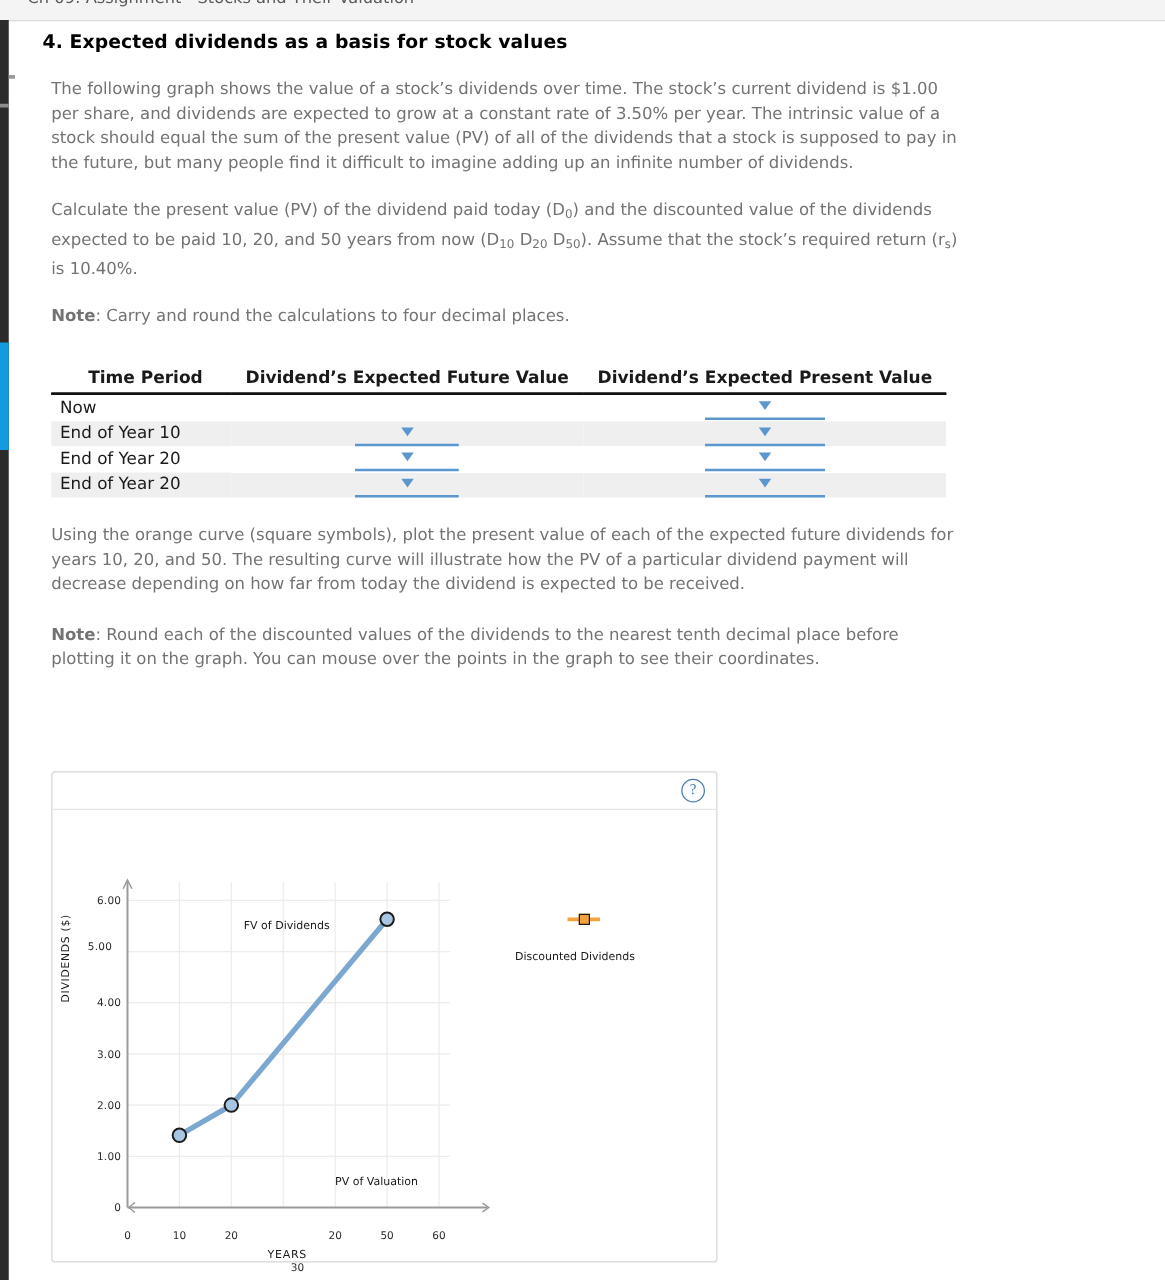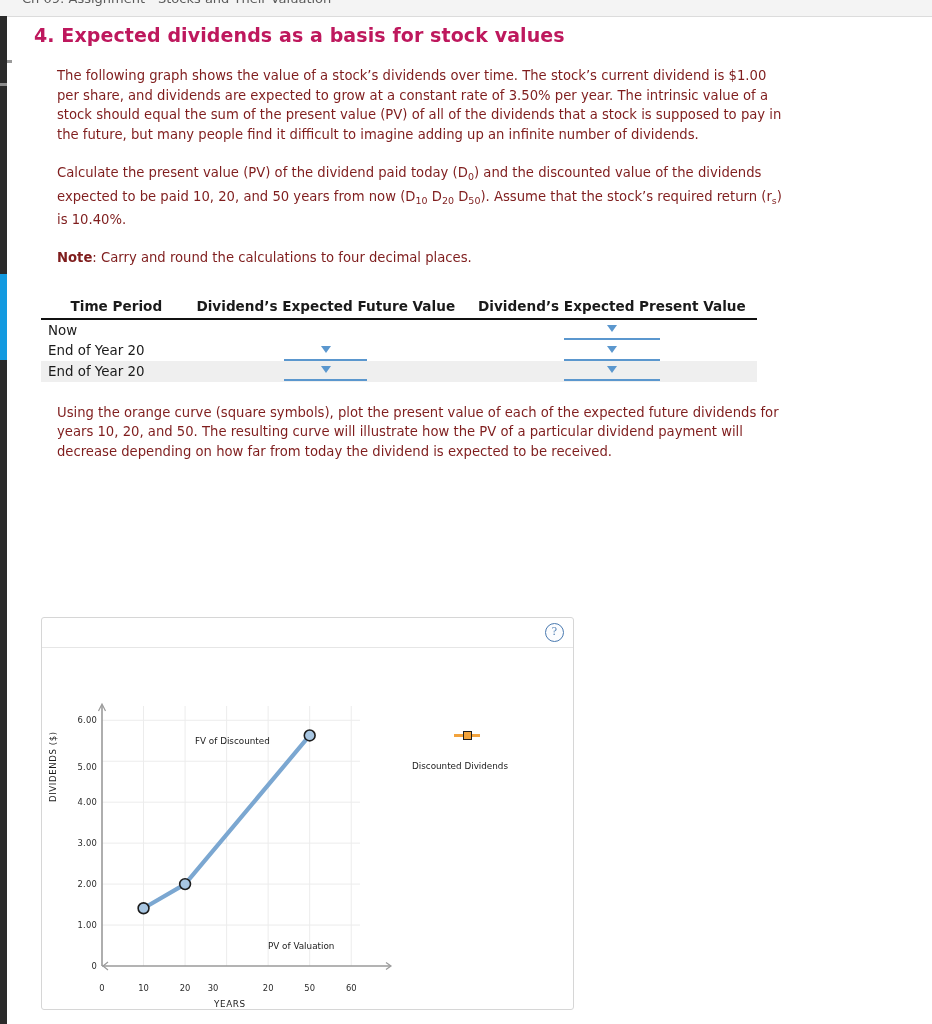--- a/index.html
+++ b/index.html
@@ -66,33 +66,33 @@
   
   .content {
     position: absolute;
     left: 16px; top: 16px;
     width: 900px;
   }
 
   .section-title {
     margin: 0;
     padding: 8px 0 0 18px;
-    font-size: 19px;
+    font-size: 15px;
     font-weight: bold;
-    color: #be185d;
+    color: #000000;
     letter-spacing: 0.1px;
   }
 
   .para {
-    margin: 16px;
+    margin: 0;
     padding: 0 0 0 25px;
     width: 728px;
     font-size: 13.2px;
     line-height: 19.6px;
-    color: #7f1d1d;
+    color: #737373;
   }
   .para.p1 { margin-top: 20px; }
   .para.p2 { margin-top: 19px; }
   .para.p3 { margin-top: 19px; }
   .para.p4 { margin-top: 21px; }
   .para.p5 { margin-top: 21px; }
 
   .para b { font-weight: bold; }
   sub {
     font-size: 9.5px;
@@ -329,20 +329,35 @@
         <tr>
           <td class="label">Now</td>
           <td class="cell-drop"></td>
           <td class="cell-drop">
             <div class="dropdown pv">
               <div class="caret"></div>
               <div class="rule"></div>
             </div>
           </td>
         </tr>
+        <tr class="alt">
+          <td class="label">End of Year 10</td>
+          <td class="cell-drop">
+            <div class="dropdown">
+              <div class="caret"></div>
+              <div class="rule"></div>
+            </div>
+          </td>
+          <td class="cell-drop">
+            <div class="dropdown pv">
+              <div class="caret"></div>
+              <div class="rule"></div>
+            </div>
+          </td>
+        </tr>
         <tr>
           <td class="label">End of Year 20</td>
           <td class="cell-drop">
             <div class="dropdown">
               <div class="caret"></div>
               <div class="rule"></div>
             </div>
           </td>
           <td class="cell-drop">
             <div class="dropdown pv">
@@ -365,20 +380,23 @@
               <div class="rule"></div>
             </div>
           </td>
         </tr>
       </tbody>
     </table>
   </div>
 
   <p class="para p4">Using the orange curve (square symbols), plot the present value of each of the expected future dividends for years 10, 20, and 50. The resulting curve will illustrate how the PV of a particular dividend payment will decrease depending on how far from today the dividend is expected to be received.</p>
 
+  <p class="para p5">
+    <b>Note</b><span>: Round each of the discounted values of the dividends to the nearest tenth decimal place before plotting it on the graph. You can mouse over the points in the graph to see their coordinates.</span>
+  </p>
 
 </div>
 
 <div class="chart-panel">
   <div class="chart-header">
     <div class="help-icon">?</div>
   </div>
 
   <div class="plot" id="plot-area">
     <svg class="grid-svg" id="chart-svg" width="531" height="361">
@@ -405,35 +423,35 @@
         <circle cx="267.69230769230774" cy="88.43809523809523" r="5.4" fill="#a8c6e2" stroke="#1d1d1d" stroke-width="1.6"></circle>
       </svg>
 
     <div class="ylabel-rot">DIVIDENDS ($)</div>
     <div class="ytickcol" id="y-ticks">
         <div class="ylab" style="top: 314px;">0</div>
         <div class="ylab" style="top: 273.048px;">1.00</div>
         <div class="ylab" style="top: 232.095px;">2.00</div>
         <div class="ylab" style="top: 191.143px;">3.00</div>
         <div class="ylab" style="top: 150.19px;">4.00</div>
-        <div class="ylab" style="top: 115px;">5.00</div>
+        <div class="ylab" style="top: 105px; text-align: center;">5.00</div>
         <div class="ylab" style="top: 68.2857px;">6.00</div>
       </div>
     <div id="x-ticks">
         <div class="xlab" style="left: 60px;">0</div>
         <div class="xlab" style="left: 101.538px;">10</div>
         <div class="xlab" style="left: 143.077px;">20</div>
-        <div class="xlab" style="left: 171px;">30</div>
+        <div class="xlab" style="left: 196px; margin-top: 26px;">30</div>
         <div class="xlab" style="left: 226.154px;">20</div>
         <div class="xlab" style="left: 267.692px;">50</div>
         <div class="xlab" style="left: 309.231px;">60</div>
       </div>
     <div class="xlabel-title">YEARS</div>
 
-    <div class="annot fv">FV of Discounted</div>
+    <div class="annot fv">FV of Dividends</div>
     <div class="annot pv">PV of Valuation</div>
     <div class="annot legend">Discounted Dividends</div>
 
     <div class="legend-marker">
       <div class="lm-line"></div>
       <div class="lm-sq"></div>
     </div>
   </div>
 </div>
 

